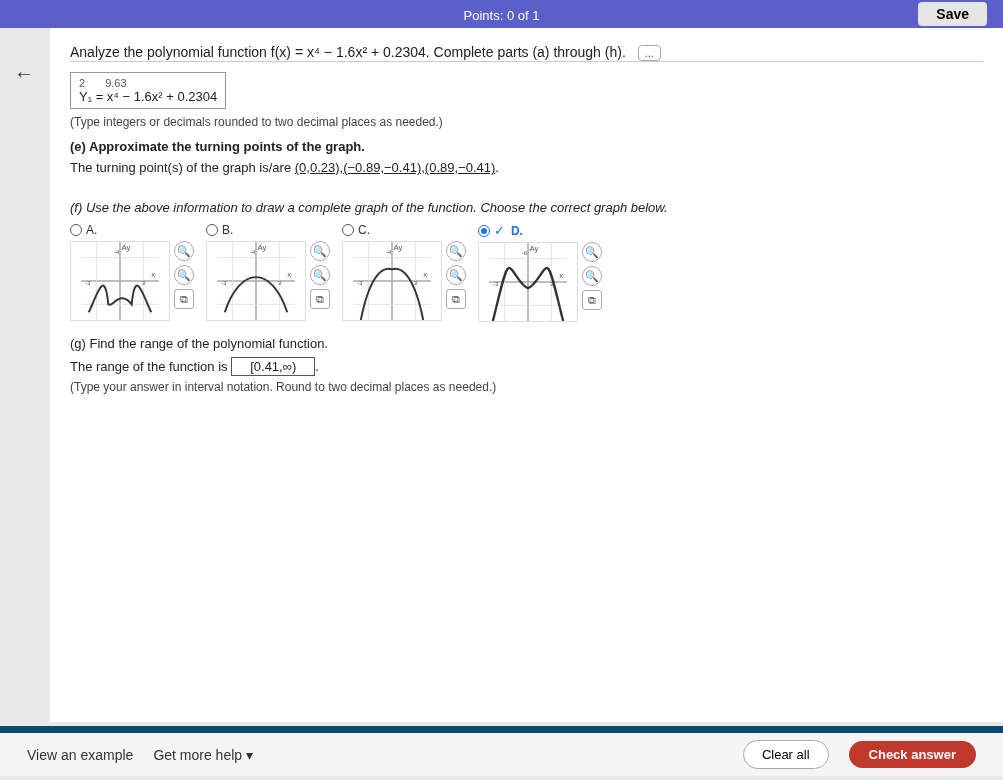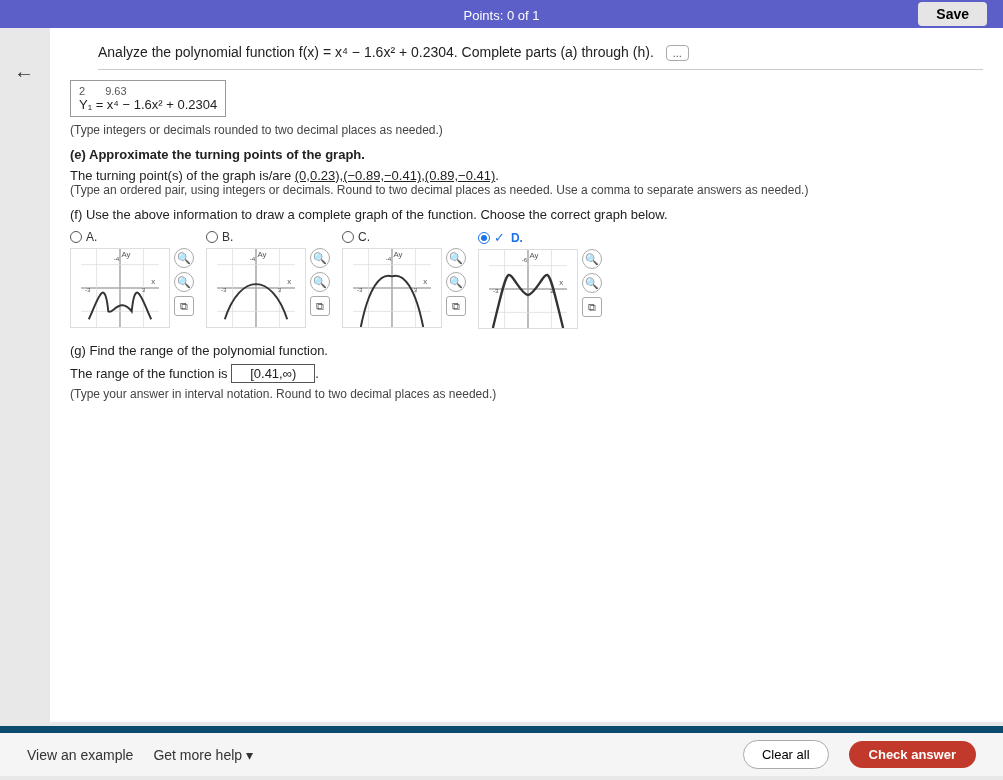--- a/index.html
+++ b/index.html
@@ -49,23 +49,21 @@
       left: 14px;
       top: 60px;
       font-size: 20px;
       cursor: pointer;
       color: #333;
     }
     .problem-header {
       font-size: 14px;
       color: #222;
       border-bottom: 1px solid #ccc;
-      padding-bottom: 8px;
       margin-bottom: 10px;
-      margin-left: 28px;
     }
     .expand-dots {
       display: inline-block;
       border: 1px solid #aaa;
       border-radius: 4px;
       padding: 1px 6px;
       font-size: 11px;
       color: #555;
       margin-left: 8px;
     }
@@ -100,21 +98,22 @@
     .turning-point-text {
       font-size: 13px;
       color: #222;
     }
     .underline-answer {
       text-decoration: underline;
     }
     .section-f {
       font-size: 13px;
       color: #222;
-      margin: 8px 0 8px 0;
+      margin: 25px 0 8px 0;
+      font-style: italic;
     }
     .graphs-row {
       display: flex;
       gap: 12px;
       align-items: flex-start;
       margin-bottom: 14px;
     }
     .graph-option {
       display: flex;
       flex-direction: column;
@@ -290,21 +289,20 @@
   <div class="instruction-text">(Type integers or decimals rounded to two decimal places as needed.)</div>
 
   
   <div class="section-label">(e) Approximate the turning points of the graph.</div>
 
   
   <div class="turning-point-text">
     <span>The turning point(s) of the graph is/are</span>
     <span class="underline-answer">(0,0.23),(−0.89,−0.41),(0.89,−0.41)</span><span>.</span>
   </div>
-  <div class="instruction-text">(Type an ordered pair, using integers or decimals. Round to two decimal places as needed. Use a comma to separate answers as needed.)</div>
 
   
   <div class="section-f">(f) Use the above information to draw a complete graph of the function. Choose the correct graph below.</div>
 
   
   <div class="graphs-row">
 
     <div class="graph-option">
       <div class="graph-option-label">
         <span class="radio-circle"></span>

